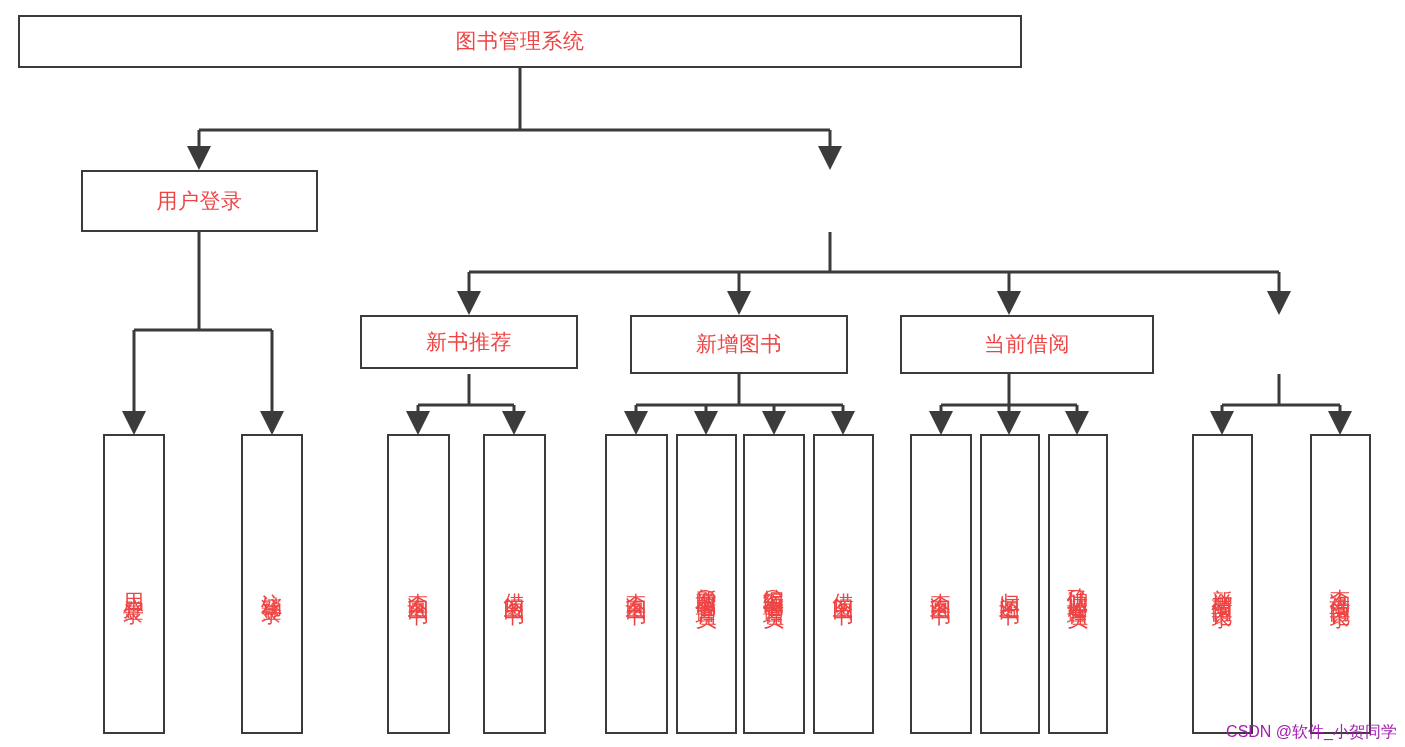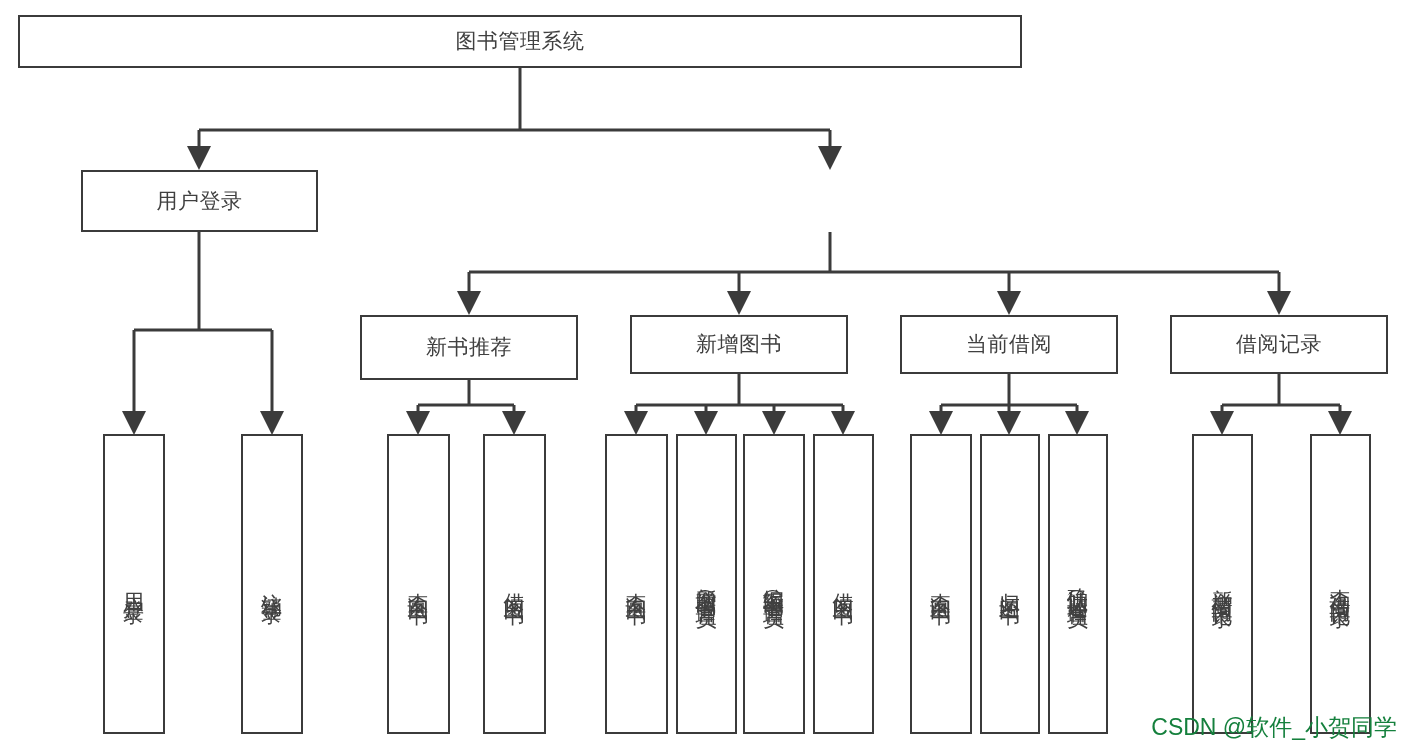--- a/index.html
+++ b/index.html
@@ -13,21 +13,21 @@
   svg.layer{position:absolute;left:0;top:0;width:1405px;height:747px;}
 
   .node{
     position:absolute;
     box-sizing:border-box;
     border:2.5px solid #3b3b3b;
     background:#ffffff;
     display:flex;
     align-items:center;
     justify-content:center;
-    color:#404040;
+    color:#ef4444;
   }
   .node .label{
     display:block;
     text-align:center;
     line-height:1.18;
     letter-spacing:0.5px;
   }
   .node.horiz .label{ font-size:21px; }
   .node.vert{ align-items:center; justify-content:center; padding:4px 0; }
   .node.vert .label{
@@ -37,22 +37,22 @@
     letter-spacing:4px;
     line-height:1;
     white-space:nowrap;
   }
   .node.vert.tall .label{ letter-spacing:3px; }
 
   #watermark{
     position:absolute;
     right:8px;
     bottom:4px;
-    font-size:23px;
-    color:#15803d;
+    font-size:16px;
+    color:#a21caf;
     white-space:nowrap;
     font-family:"Liberation Sans","DejaVu Sans",sans-serif;
   }
 </style>
 </head>
 <body>
 
 <div id="diagram-root">
 
   <svg class="layer" viewBox="0 0 1405 747" xmlns="http://www.w3.org/2000/svg">
@@ -109,35 +109,32 @@
 
   <div class="node horiz" style="left:18px;top:15px;width:1004px;height:53px;">
     <span class="label">图书管理系统</span>
   </div>
 
   <div class="node horiz" style="left:81px;top:170px;width:237px;height:62px;">
     <span class="label">用户登录</span>
   </div>
 
 
-  <div class="node horiz" style="left:360px;top:315px;width:218px;height:65px;">
+  <div class="node horiz" style="left:360px;top:315px;width:218px;height:54px;">
     <span class="label">新书推荐</span>
   </div>
 
   <div class="node horiz" style="left:630px;top:315px;width:218px;height:59px;">
     <span class="label">新增图书</span>
   </div>
 
-  <div class="node horiz" style="left:900px;top:315px;width:218px;height:59px;">
+  <div class="node horiz" style="left:900px;top:315px;width:254px;height:59px;">
     <span class="label">当前借阅</span>
   </div>
 
-  <div class="node horiz" style="left:1170px;top:315px;width:218px;height:59px;">
-    <span class="label">借阅记录</span>
-  </div>
 
   <div class="node vert" style="left:103px;top:434px;width:62px;height:300px;">
     <span class="label">用户登录</span>
   </div>
   <div class="node vert" style="left:241px;top:434px;width:62px;height:300px;">
     <span class="label">注销登录</span>
   </div>
 
   <div class="node vert" style="left:387px;top:434px;width:63px;height:300px;">
     <span class="label">查询图书</span>

